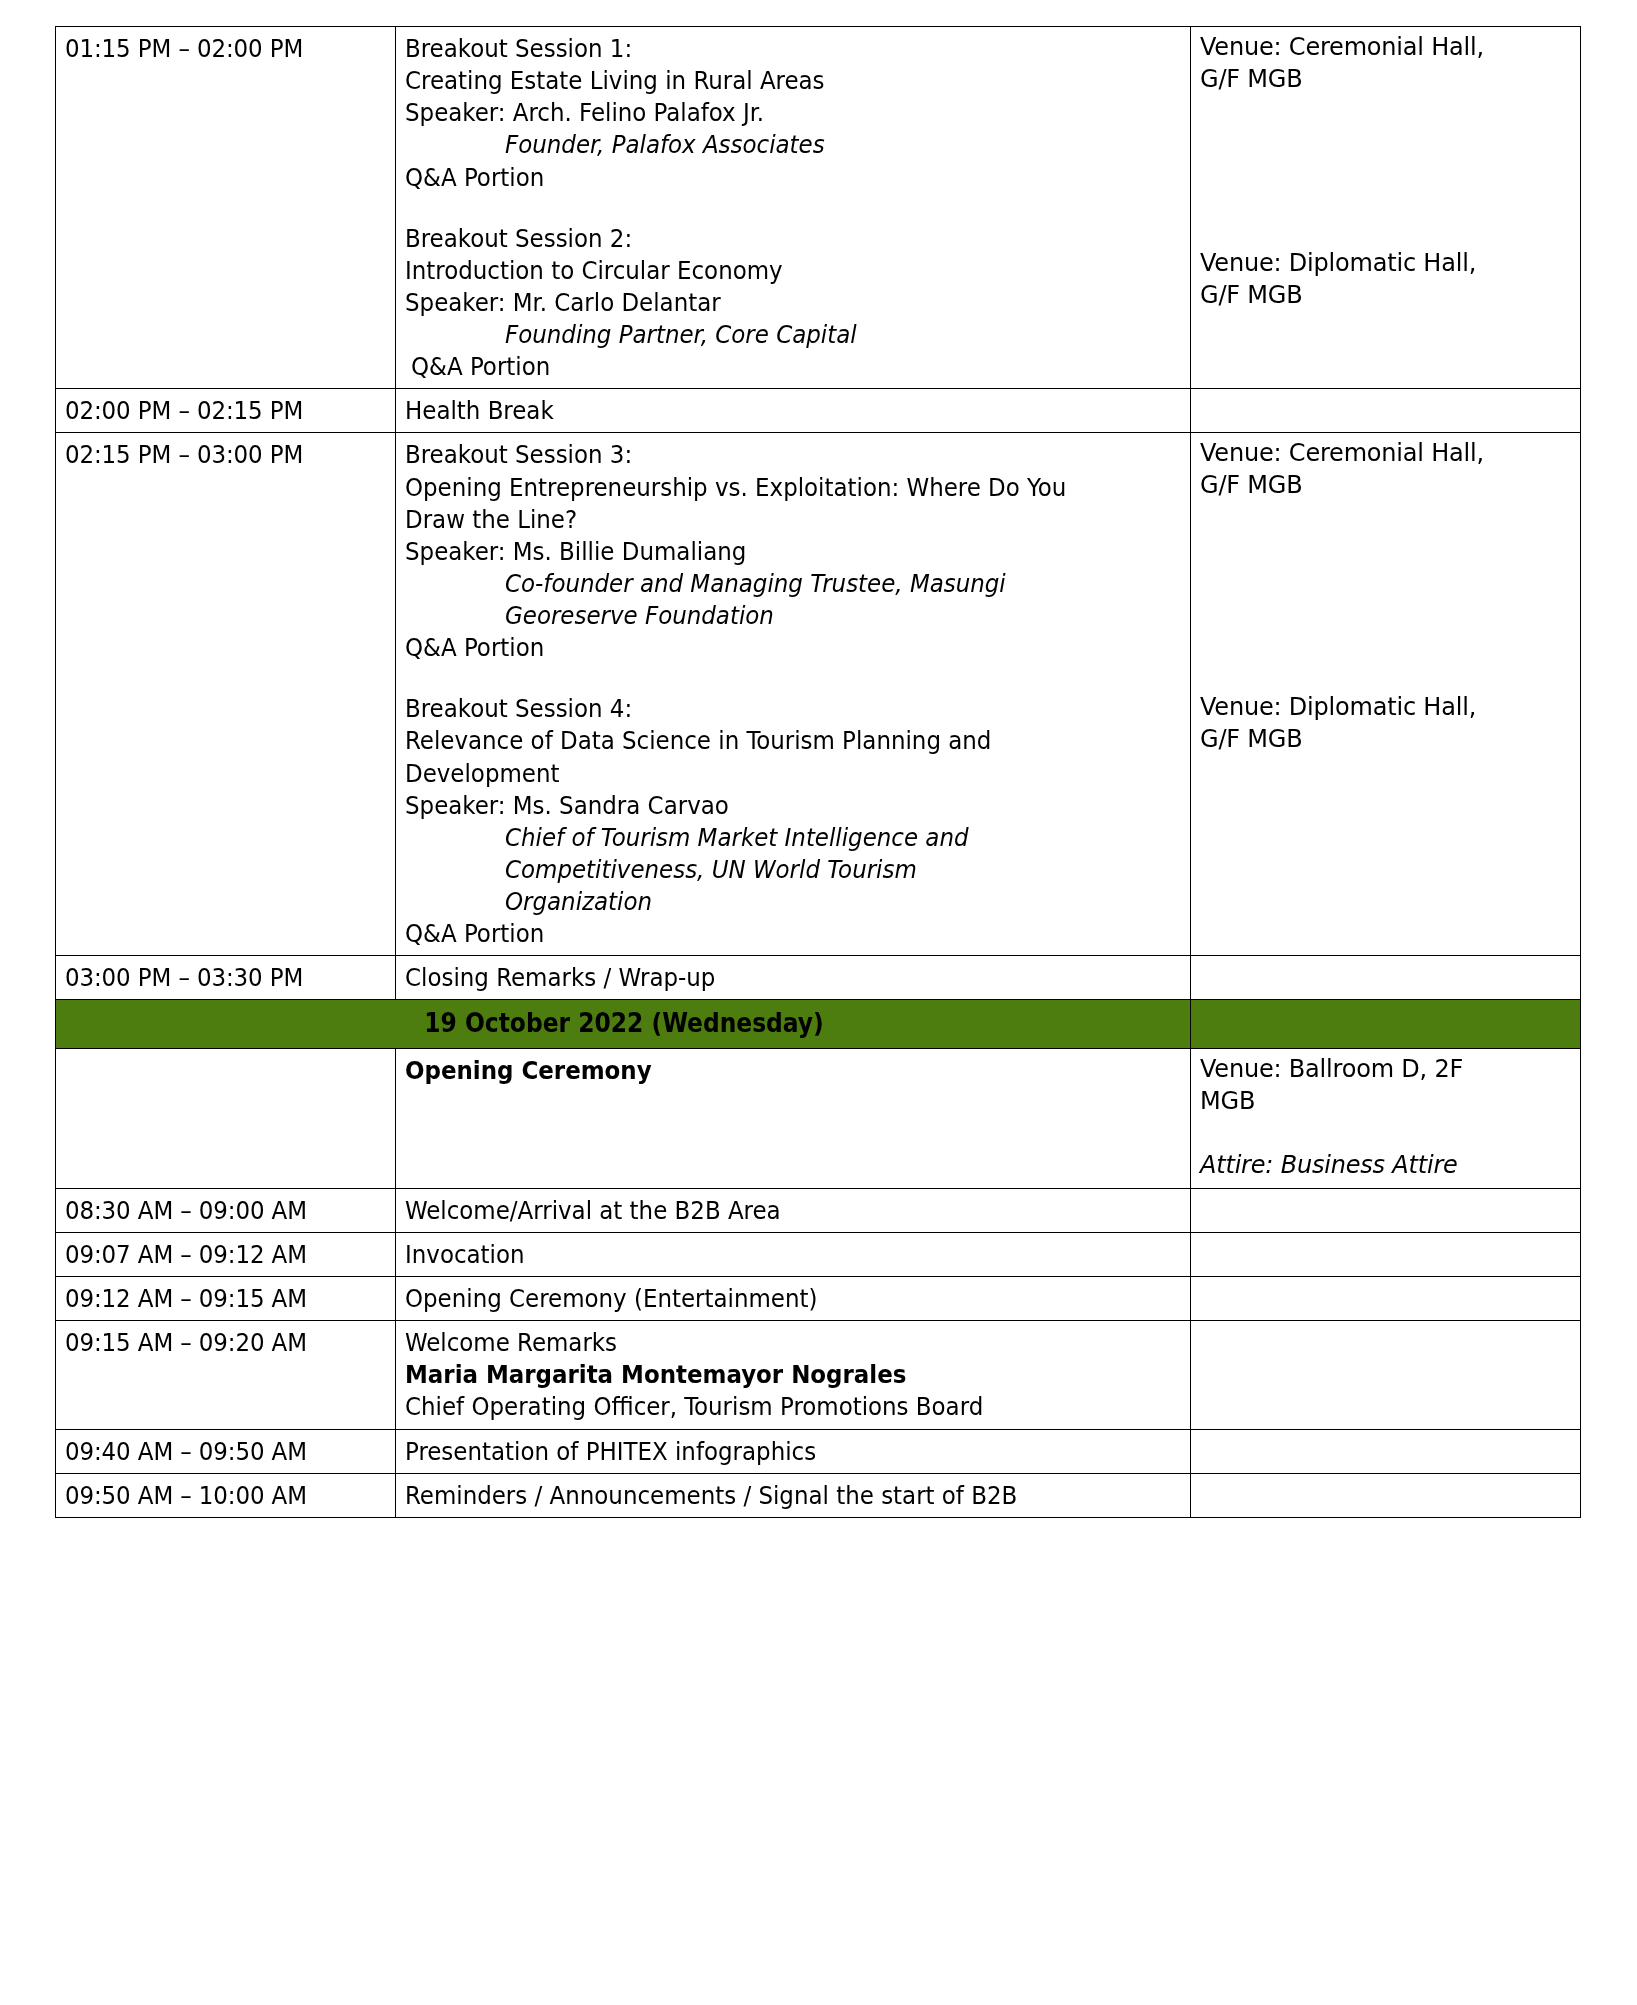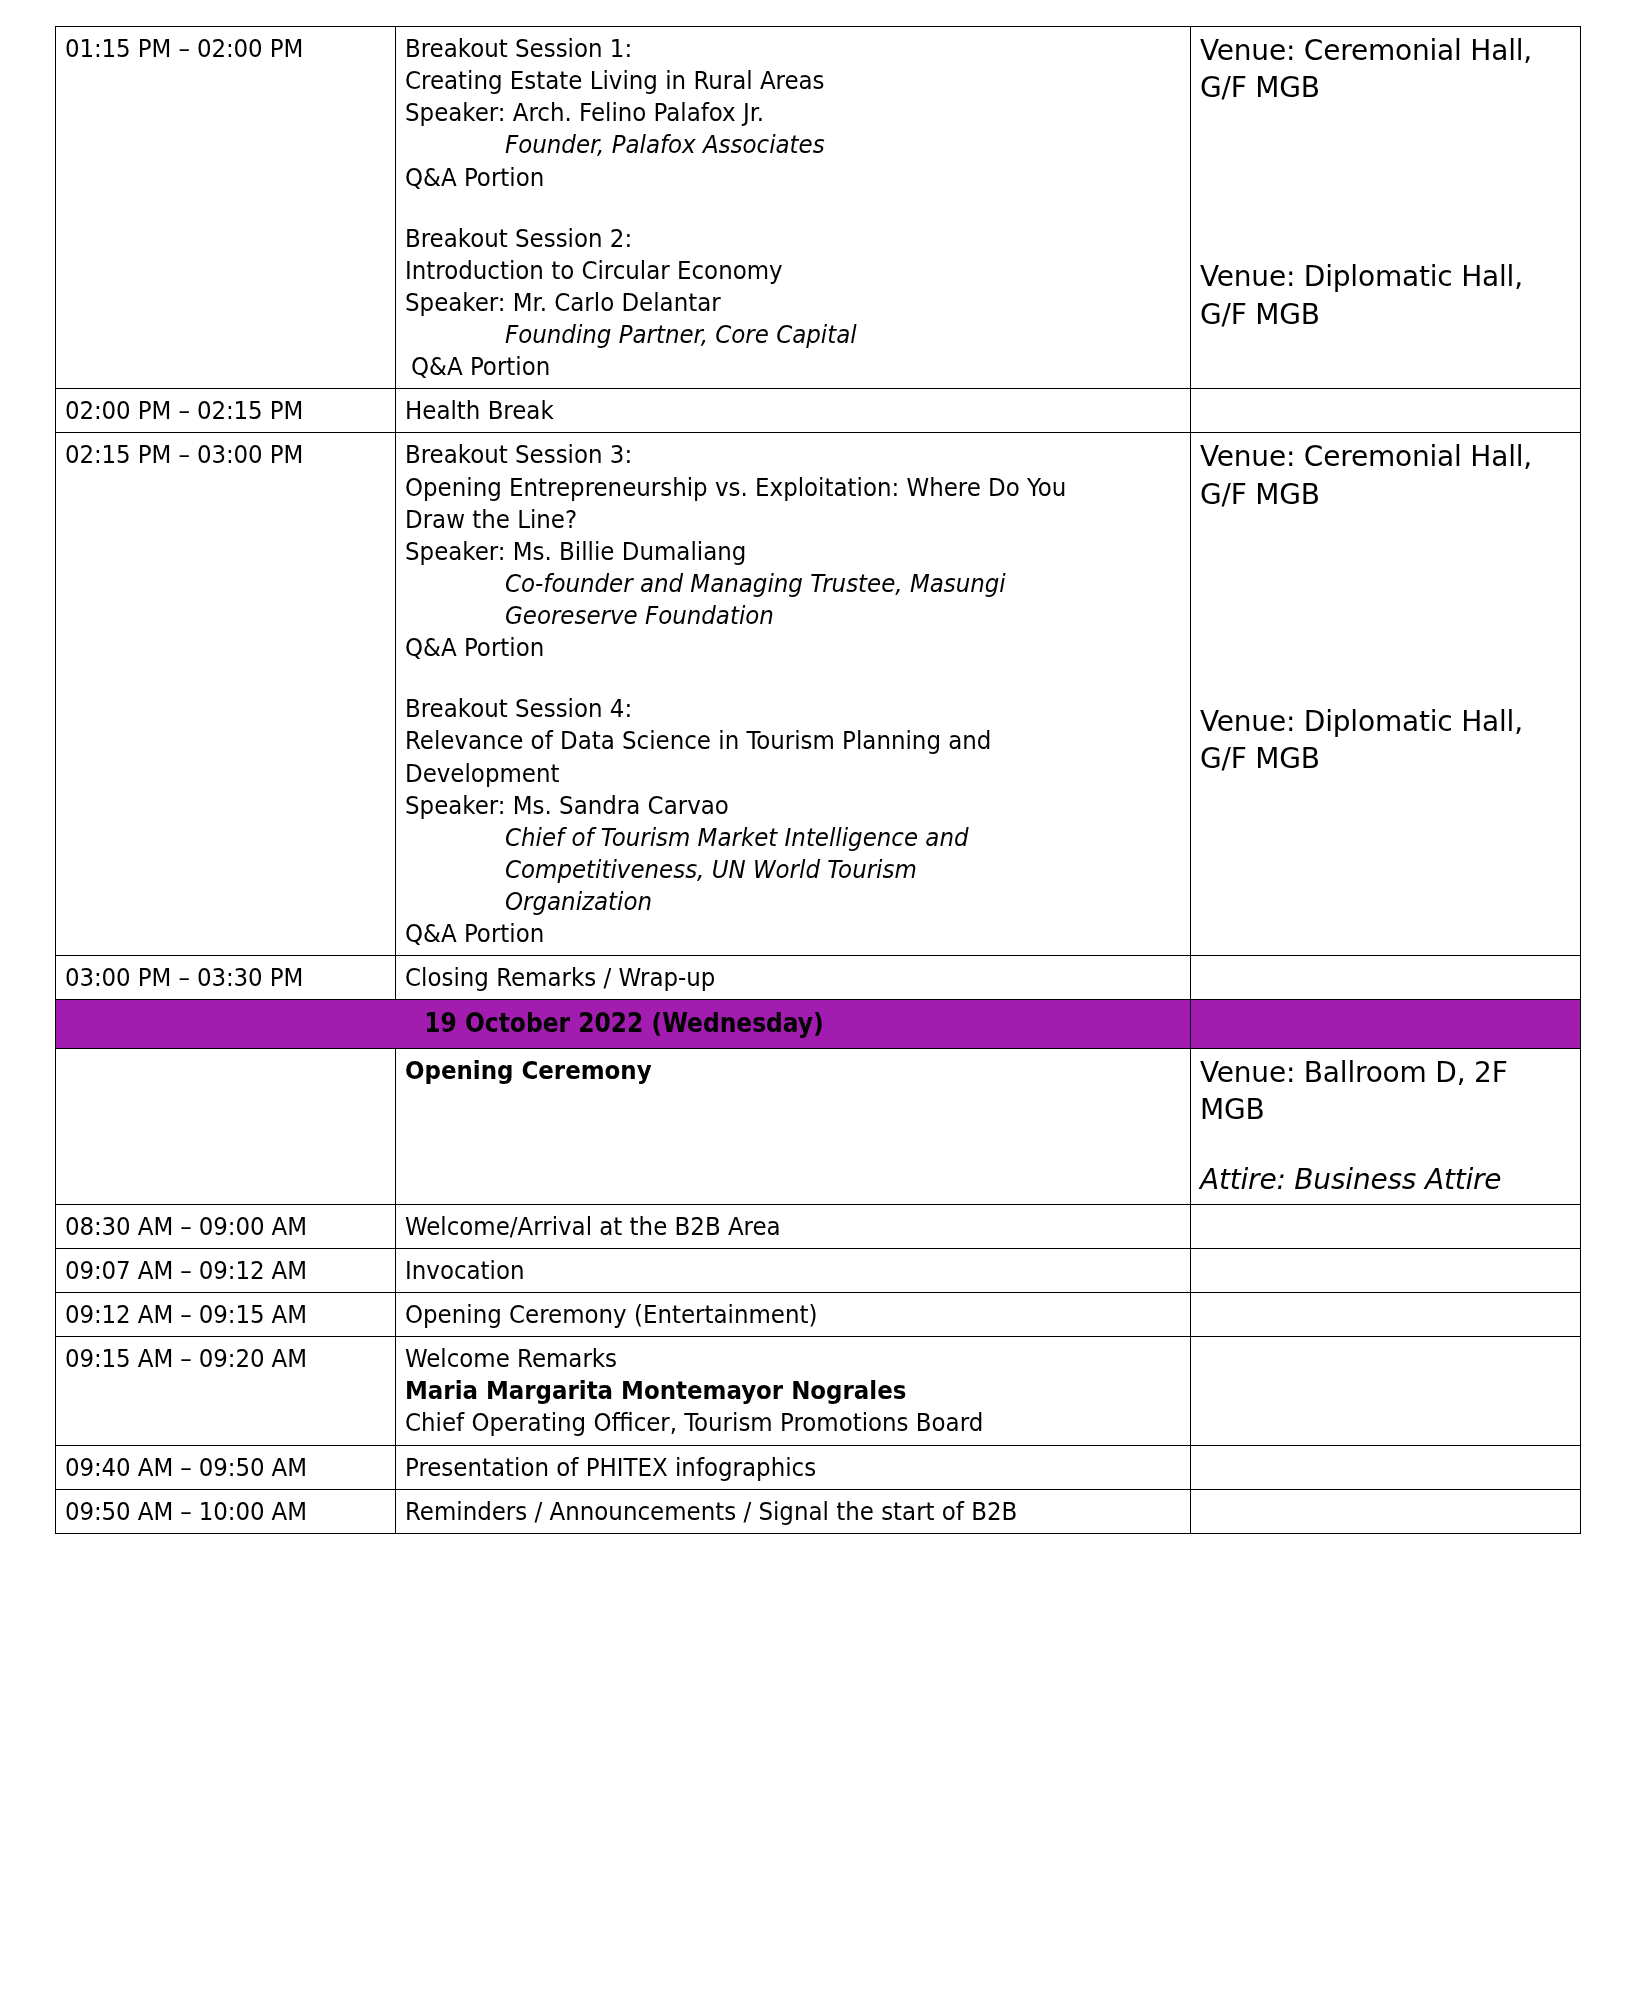--- a/index.html
+++ b/index.html
@@ -42,37 +42,37 @@
   
   td.time {
     white-space: nowrap;
     letter-spacing: -0.1px;
   }
   
   td.desc { padding-left: 11px; margin-top: 32px; }
   
   td.venue {
     font-family: "DejaVu Sans", "Liberation Sans", sans-serif;
-    font-size: 28px;
+    font-size: 24px;
     line-height: 1.33;
     padding-left: 12px;
     letter-spacing: -0.2px;
   }
 
   .ln { display: block; }
   .ital { font-style: italic; }
   .bold { font-weight: bold; }
   .indent { padding-left: 100px; display: block; }
   .indent-sm { padding-left: 6px; display: block; }
   .spacer { display: block; height: 29px; }
   .spacer-lg { display: block; height: 60px; }
 
   
   tr.date-row td {
-    background: #a21caf;
+    background: #4d7c0f;
     padding-top: 7px;
     padding-bottom: 8px;
   }
   td.date-banner {
     text-align: center;
     font-weight: bold;
     font-size: 26px;
   }
   td.date-banner-venue { background: #d6d6d6; }
 </style>

